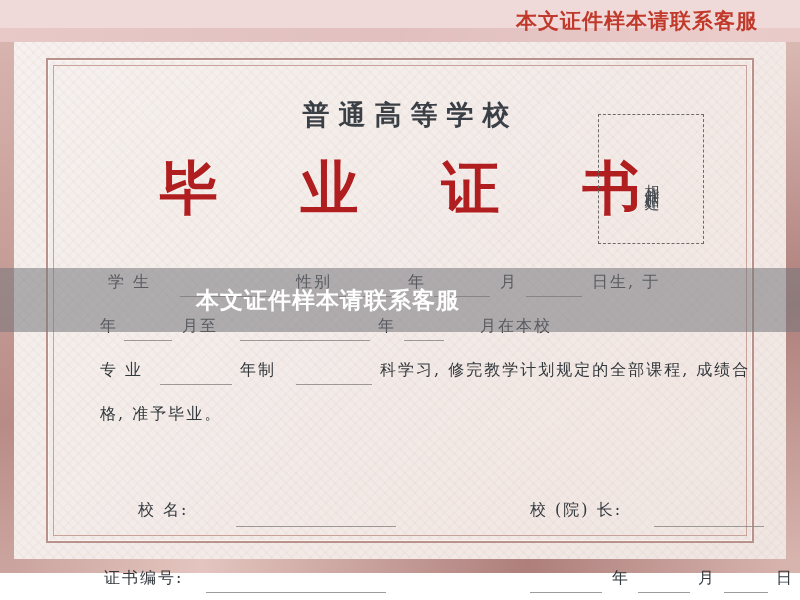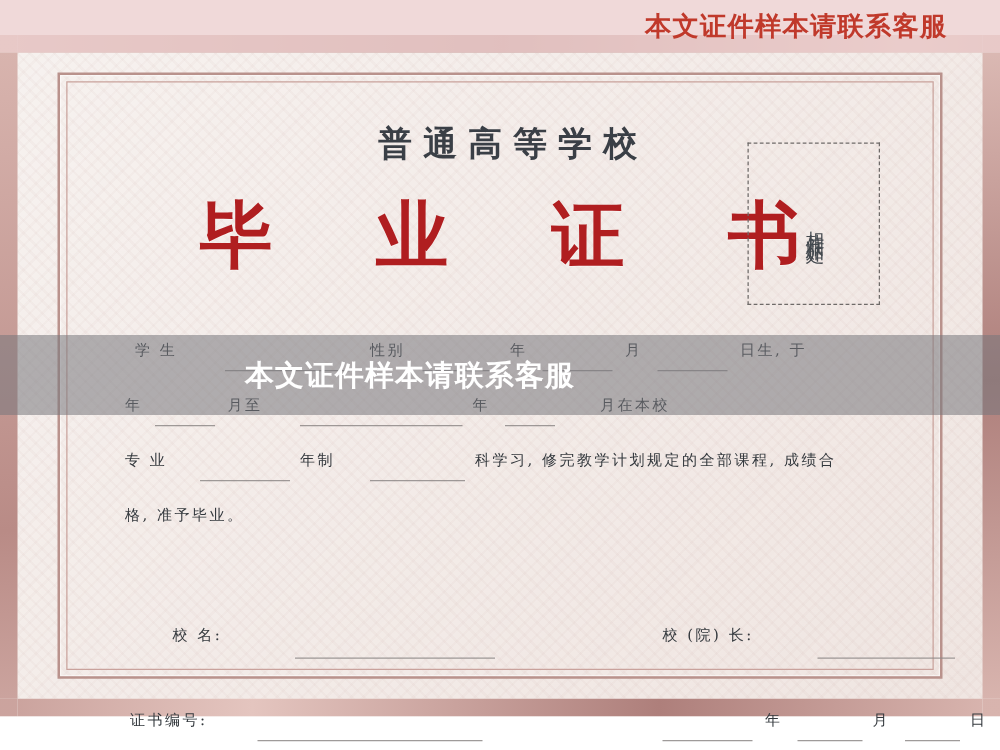--- a/index.html
+++ b/index.html
@@ -123,21 +123,21 @@
     font-size: 16px;
   }
   .row {
     position: relative;
     height: 44px;
     white-space: nowrap;
   }
   .row .seg {
     position: absolute;
     top: 0;
-    font-size: 12px;
+    font-size: 16px;
     letter-spacing: 2px;
     color: #33383d;
     text-align: center;
   }
   .rule {
     position: absolute;
     height: 0;
     border-bottom: 1px solid #8e8a88;
     opacity: .85;
   }

